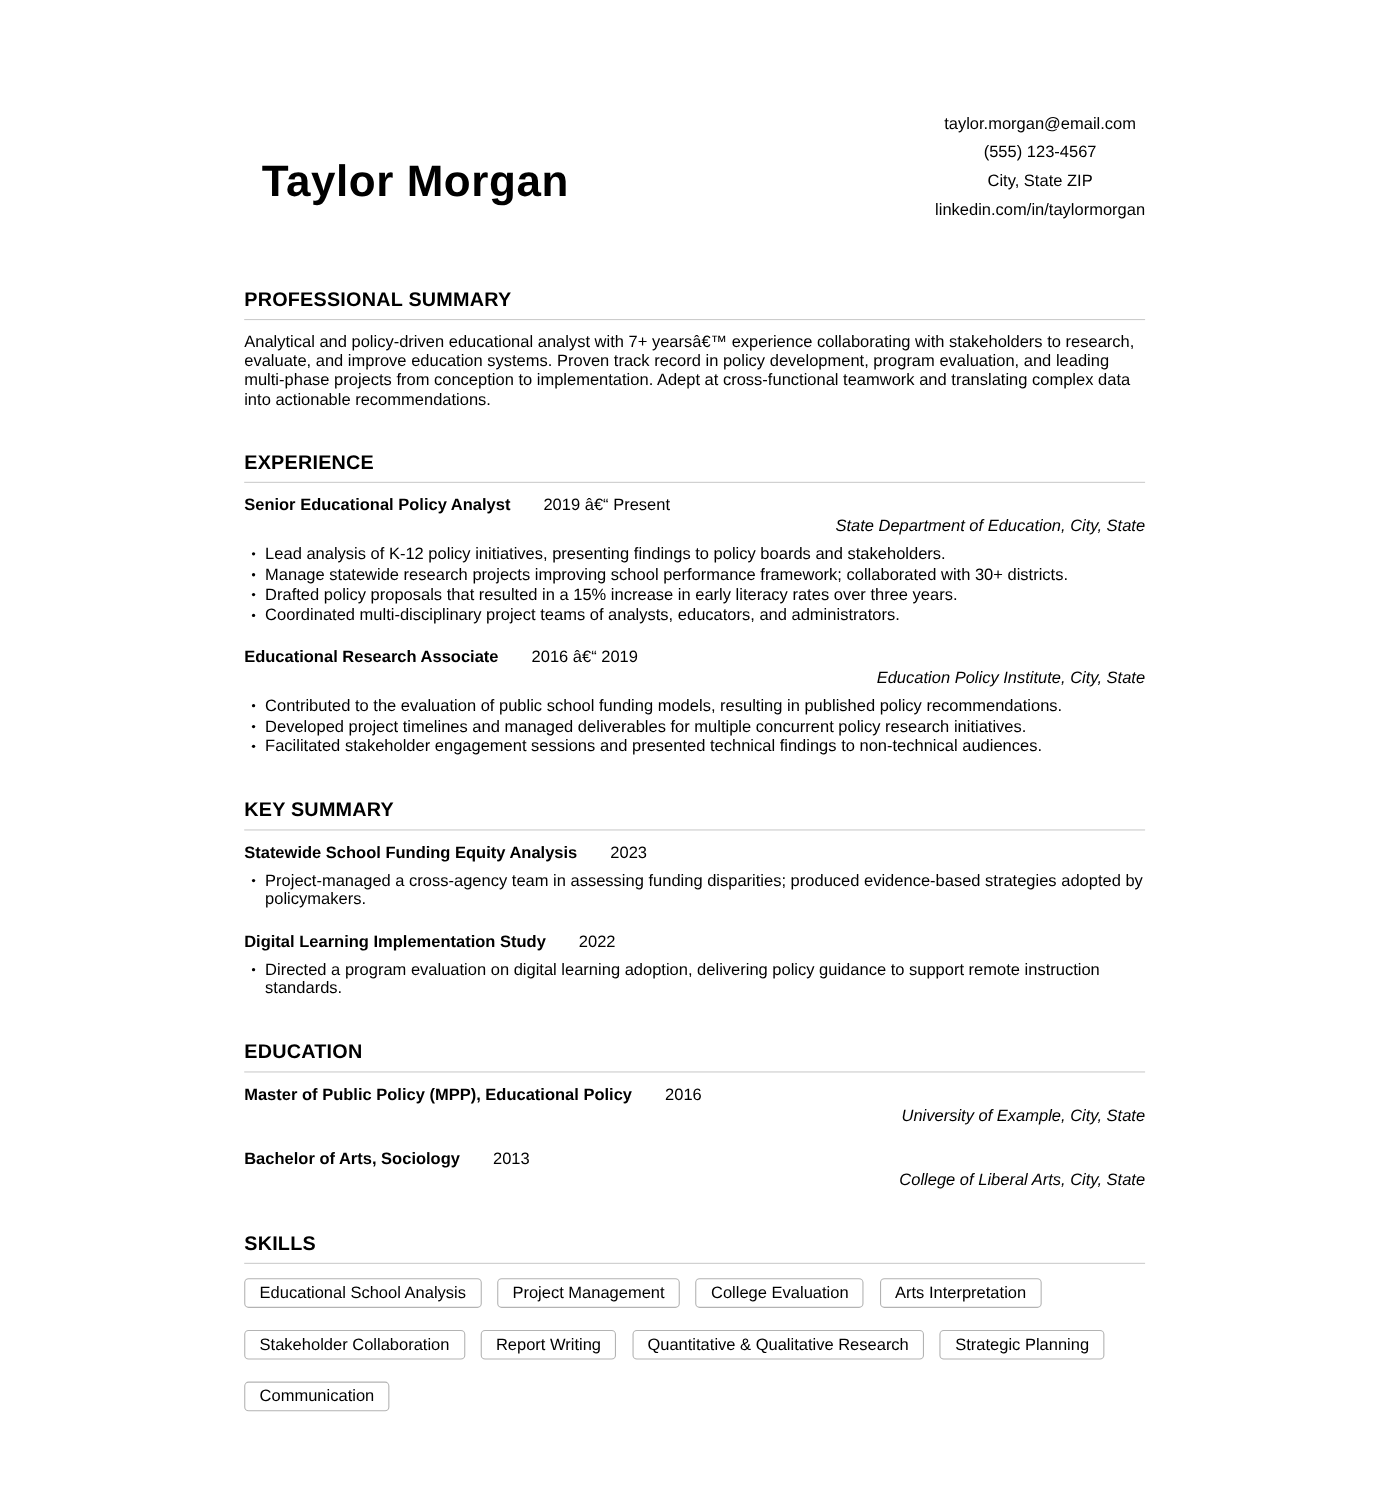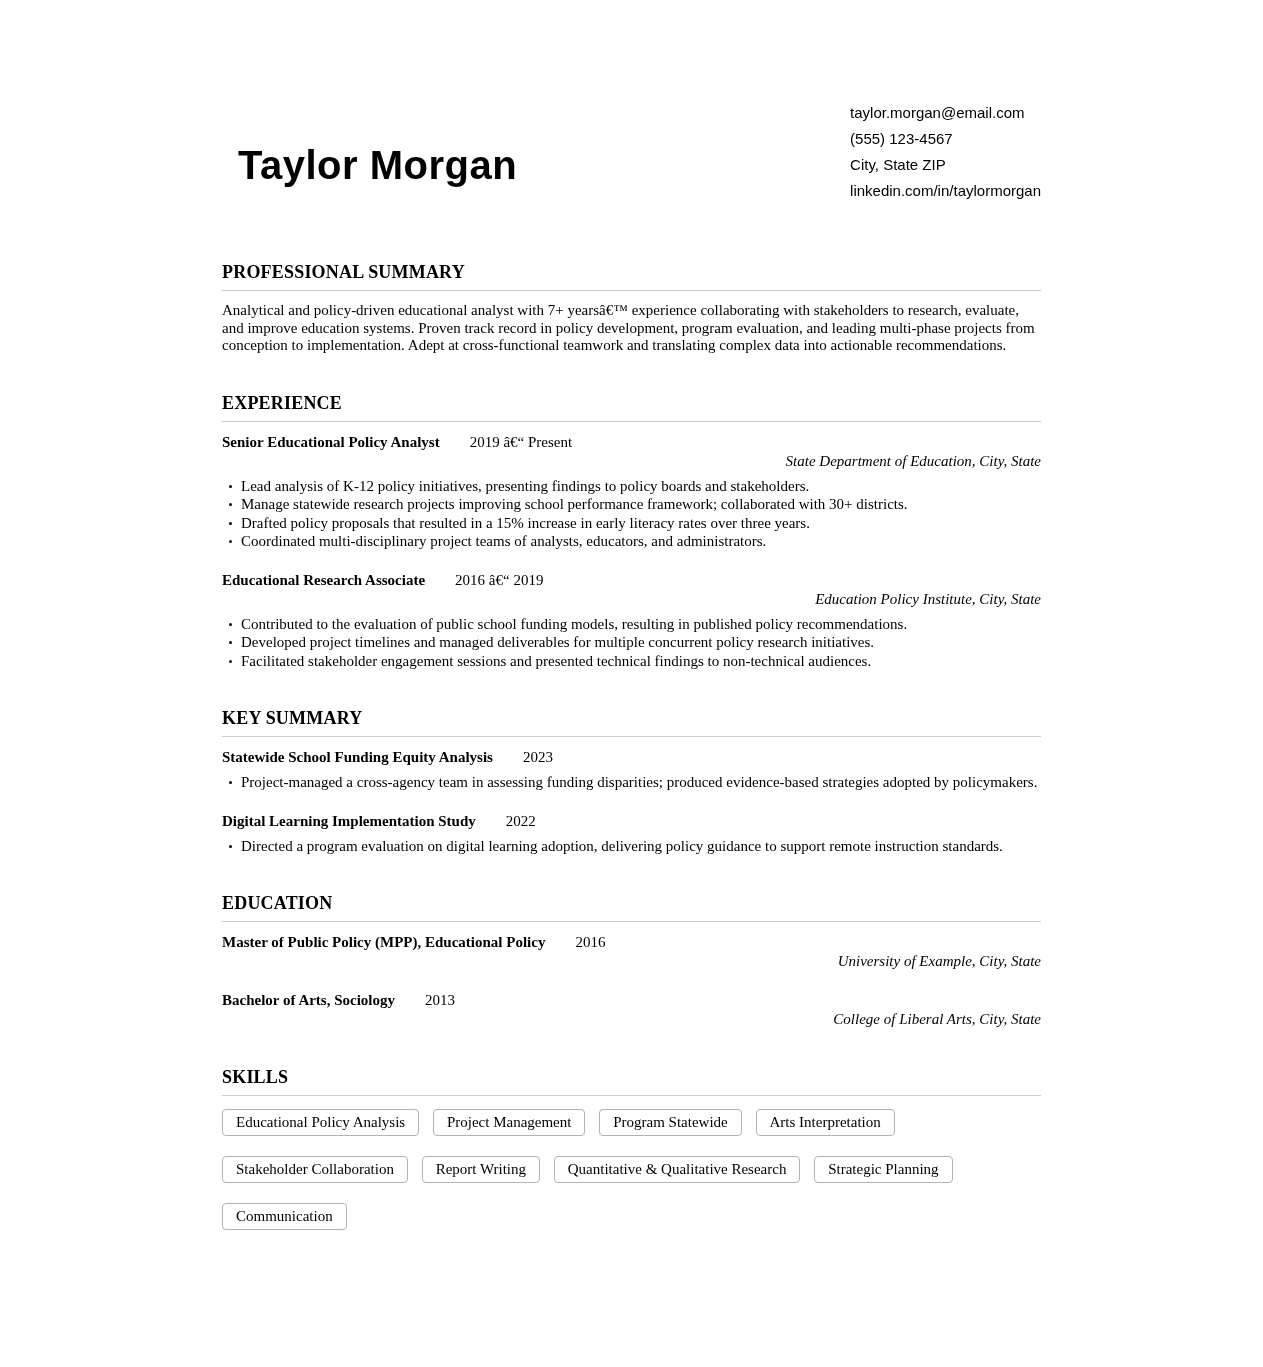--- a/index.html
+++ b/index.html
@@ -8,24 +8,24 @@
     width: 1263px;
     color: #000000;
     font-family: "Liberation Sans", "DejaVu Sans", sans-serif;
     font-size: 15px;
   }
   .page { width: 1263px; min-height: 1367px; padding: 100px 222px 80px 222px; }
 
   
   .header { display: flex; justify-content: space-between; align-items: flex-end; }
   .name { font-size: 40px; font-weight: bold; margin: 16px; line-height: 1.12; letter-spacing: 0.5px; }
-  .contact { text-align: left; font-size: 15px; line-height: 26px; white-space: nowrap; }
+  .contact { text-align: center; font-size: 15px; line-height: 26px; white-space: nowrap; }
 
   
-  .section { margin-top: 38px; font-family: Liberation Serif, serif; }
+  .section { margin-top: 38px; }
   .section.first { margin-top: 58px; }
   .section-title {
     font-size: 18px; font-weight: bold; margin: 0;
     padding-bottom: 7px; border-bottom: 1px solid #cccccc; letter-spacing: 0.2px;
   }
   .section-body { margin-top: 11px; }
 
   .summary-text { margin: 0; line-height: 17.5px; }
 
   
@@ -153,23 +153,23 @@
         </div>
         <div class="entry-org">College of Liberal Arts, City, State</div>
       </div>
 
     </div>
   </div>
 
   <div class="section">
     <h2 class="section-title">SKILLS</h2>
     <div class="skills-list">
-      <span class="skill">Educational Policy Analysis</span>
+      <span class="skill">Educational School Analysis</span>
       <span class="skill">Project Management</span>
-      <span class="skill">Program Statewide</span>
+      <span class="skill">College Evaluation</span>
       <span class="skill">Arts Interpretation</span>
       <span class="skill">Stakeholder Collaboration</span>
       <span class="skill">Report Writing</span>
       <span class="skill">Quantitative &amp; Qualitative Research</span>
       <span class="skill">Strategic Planning</span>
       <span class="skill">Communication</span>
     </div>
   </div>
 
 </div>

